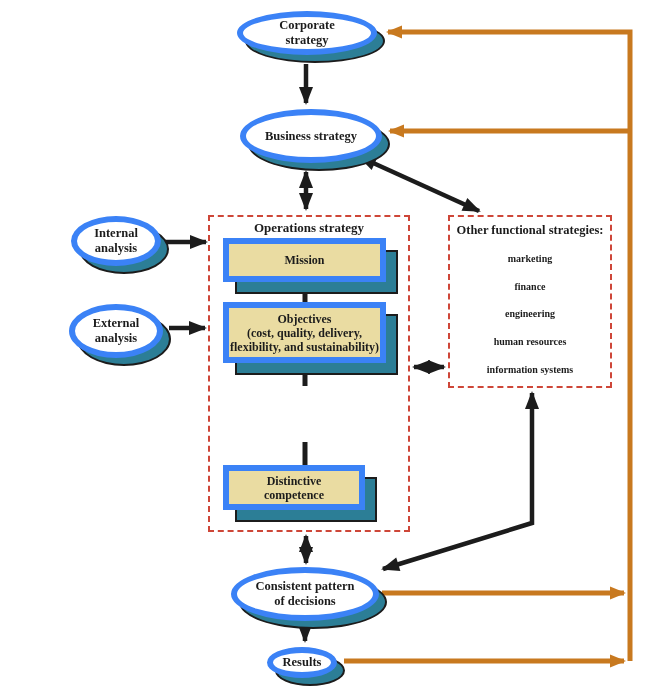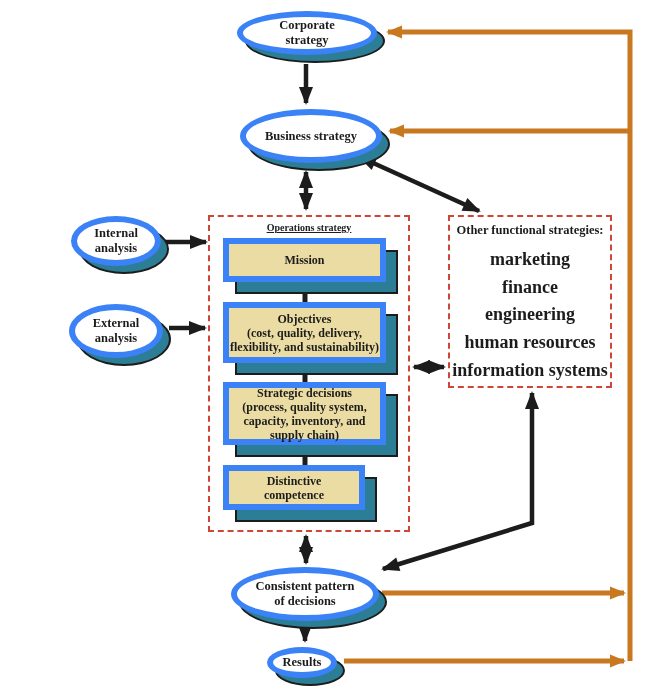--- a/index.html
+++ b/index.html
@@ -2,38 +2,38 @@
 <html><head>
 <meta charset="utf-8">
 <style>
   html,body{margin:0;padding:0;background:#ffffff;}
   .stage{
     position:relative;width:654px;height:690px;background:#ffffff;overflow:hidden;
     font-family:"Liberation Serif","DejaVu Serif",serif;font-weight:bold;color:#1c1c1c;
   }
   
   .panel{position:absolute;border:2px dashed #CE4638;box-sizing:border-box;z-index:2;background:transparent;}
-  .panel-title{text-align:center;font-size:10px;padding-top:3px;line-height:15px;text-decoration:underline;}
+  .panel-title{text-align:center;font-size:13px;padding-top:3px;line-height:15px;}
   
   svg.arrows{position:absolute;left:0;top:0;z-index:3;}
   
   .node{position:absolute;z-index:4;}
   .shadow{position:absolute;background:#2C7E96;border:2px solid #1c1c1c;box-sizing:border-box;width:100%;height:100%;}
   .face{position:absolute;left:0;top:0;width:100%;height:100%;border:6px solid #3b82f6;box-sizing:border-box;
         display:flex;flex-direction:column;align-items:center;justify-content:center;text-align:center;}
   .ellipse .shadow,.ellipse .face{border-radius:50%;}
   .ellipse .face{background:#ffffff;font-size:12.5px;line-height:15px;}
   .ellipse .shadow{left:8px;top:8px;}
   .box3d .face{background:#EADCA2;font-size:12px;line-height:14px;}
   .box3d .shadow{left:12px;top:12px;}
   
   .func-content{position:absolute;inset:0;display:flex;flex-direction:column;justify-content:space-between;
                 align-items:center;padding:6px 2px 9px 2px;box-sizing:border-box;}
   .func-title{font-size:12.5px;line-height:15px;text-align:right;}
-  .func-item{font-size:18px;line-height:14px;text-align:right;}
+  .func-item{font-size:10px;line-height:14px;text-align:right;}
 </style>
 </head>
 <body>
 
 <div class="stage">
 
   <div class="panel" style="left:208px;top:215px;width:202px;height:317px;">
     <div class="panel-title">Operations strategy</div>
   </div>
 
@@ -139,29 +139,20 @@
 
   <div class="node box3d" style="left:223px;top:302px;width:163px;height:61px;">
     <div class="shadow"></div>
     <div class="face">
       <div>Objectives</div>
       <div>(cost, quality, delivery,</div>
       <div>flexibility, and sustainability)</div>
     </div>
   </div>
 
-  <div class="node box3d" style="left:223px;top:382px;width:163px;height:63px;">
-    <div class="shadow"></div>
-    <div class="face">
-      <div>Strategic decisions</div>
-      <div>(process, quality system,</div>
-      <div>capacity, inventory, and</div>
-      <div>supply chain)</div>
-    </div>
-  </div>
 
   <div class="node box3d" style="left:223px;top:465px;width:142px;height:45px;">
     <div class="shadow"></div>
     <div class="face">
       <div>Distinctive</div>
       <div>competence</div>
     </div>
   </div>
 
 </div>

